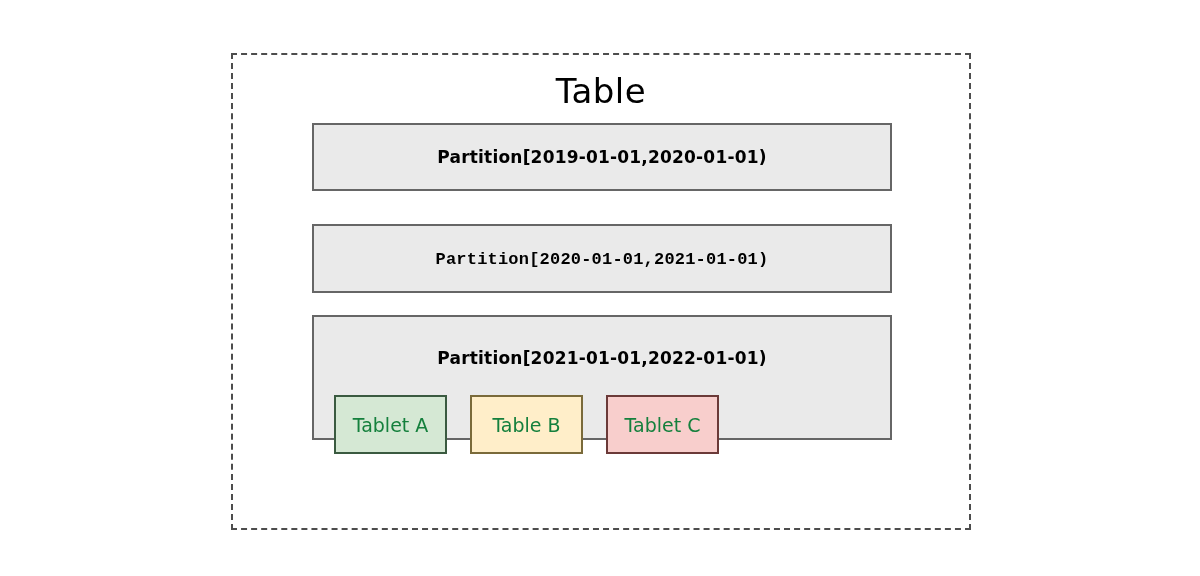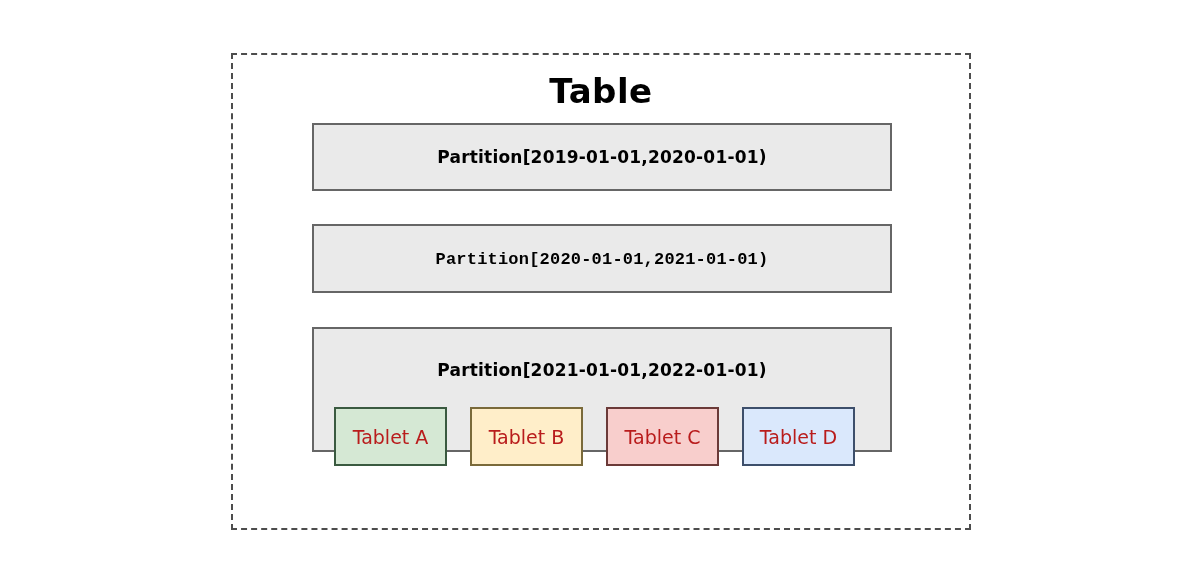--- a/index.html
+++ b/index.html
@@ -37,39 +37,39 @@
     border: 2px dashed #4d4d4d;
   }
 
   .table-title {
     position: absolute;
     left: 0;
     top: 14px;
     width: 100%;
     text-align: center;
     font-size: 34px;
-    font-weight: bold;
+    font-weight: normal;
     color: #000000;
     letter-spacing: 0.5px;
     line-height: 44px;
   }
 
   
   .partition {
     position: absolute;
     left: 79px;              
     width: 580px;            
     box-sizing: border-box;
     background: #eaeaea;
     border: 2px solid #666666;
     padding-left: 20px;
   }
   .partition-1 { top: 68px;  height: 68px; }   
   .partition-2 { top: 169px; height: 69px; }   
-  .partition-3 { top: 272px; height: 125px; }  
+  .partition-3 { top: 260px; height: 125px; }  
 
   .partition-label {
     position: absolute;
     left: 0;
     width: 100%;
     text-align: center;
     font-size: 17px;
     font-weight: bold;
     color: #000000;
     letter-spacing: 0.2px;
@@ -96,21 +96,21 @@
     position: absolute;
     top: 0;
     width: 113px;
     height: 59px;
     box-sizing: border-box;
     display: flex;
     align-items: center;
     justify-content: center;
     font-size: 19px;
     font-weight: normal;
-    color: #b91c1c;
+    color: #15803d;
     border-width: 2px;
     border-style: solid;
   }
   .tablet-0 { left: 0px; }
   .tablet-1 { left: 136px; }
   .tablet-2 { left: 272px; }
   .tablet-3 { left: 408px; }
 </style>
 </head>
 <body>
@@ -130,25 +130,22 @@
     </div>
 
     <div class="partition partition-3" style="background: rgb(234, 234, 234); border-color: rgb(102, 102, 102);">
       <div class="partition-label">Partition[2021-01-01,2022-01-01)</div>
 
       <div class="tablet-row">
         <div class="tablet tablet-0" style="background: rgb(213, 232, 212); border-color: rgb(58, 90, 64);">
           <span>Tablet A</span>
         </div>
         <div class="tablet tablet-1" style="background: rgb(255, 238, 201); border-color: rgb(122, 106, 58);">
-          <span>Tablet B</span>
+          <span>Table B</span>
         </div>
         <div class="tablet tablet-2" style="background: rgb(248, 206, 204); border-color: rgb(107, 58, 56); text-align: right;">
           <span>Tablet C</span>
-        </div>
-        <div class="tablet tablet-3" style="background: rgb(218, 232, 252); border-color: rgb(61, 79, 107);">
-          <span>Tablet D</span>
         </div>
       </div>
     </div>
 
   </div>
 </div>
 
 </body></html>

